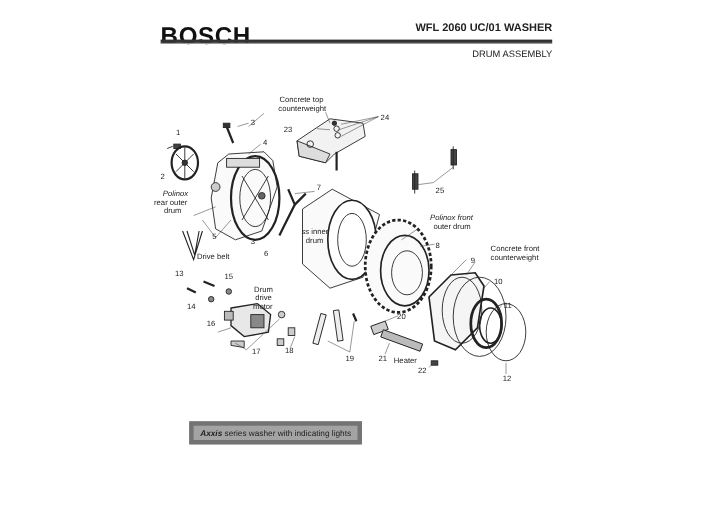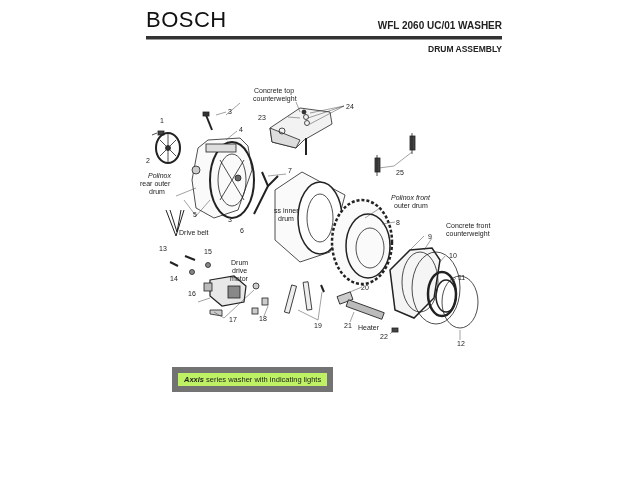--- a/index.html
+++ b/index.html
@@ -1,25 +1,25 @@
 <!DOCTYPE html>
 <html><head>
 <meta charset="utf-8">
 <style>
   html, body { margin:0; padding:0; background:#ffffff; }
   body { width:640px; height:480px; position:relative; overflow:hidden; font-family:"Liberation Sans", sans-serif; color:#1a1a1a; }
-  .brand { position:absolute; left:146px; top:7px; font-size:22px; font-weight:normal; letter-spacing:0.5px; color:#111; }
+  .brand { position:absolute; left:146px; top:20px; font-size:22px; font-weight:bold; letter-spacing:0.5px; color:#111; }
   .model { position:absolute; right:138px; top:20px; font-size:10px; font-weight:bold; color:#222; }
   .rule { position:absolute; left:146px; top:36px; width:356px; height:3px; background:#333; }
   .rule2 { position:absolute; left:146px; top:39px; width:356px; height:1px; background:#999; }
-  .section { position:absolute; right:138px; top:44px; font-size:8.5px; font-weight:bold; color:#222; }
+  .section { position:absolute; right:138px; top:44px; font-size:8.5px; font-weight:normal; color:#222; }
   svg.diagram { position:absolute; left:0; top:0; }
   .lbl { font-family:"Liberation Sans", sans-serif; font-size:7px; fill:#222; }
   .lbli { font-family:"Liberation Sans", sans-serif; font-size:7px; fill:#222; font-style:italic; }
-  .note { position:absolute; left:172px; top:367px; border:6px solid #737373; padding:2px 6px; font-size:7.5px; color:#222; background:#bef264; }
+  .note { position:absolute; left:172px; top:383px; border:4px solid #737373; padding:2px 6px; font-size:7.5px; color:#222; background:#a3a3a3; }
   .note i { font-weight:bold; }
 </style>
 </head>
 <body>
 
 <div class="brand">BOSCH</div>
 <div class="model">WFL 2060 UC/01 WASHER</div>
 <div class="rule"></div>
 <div class="rule2"></div>
 <div class="section">DRUM ASSEMBLY</div>

